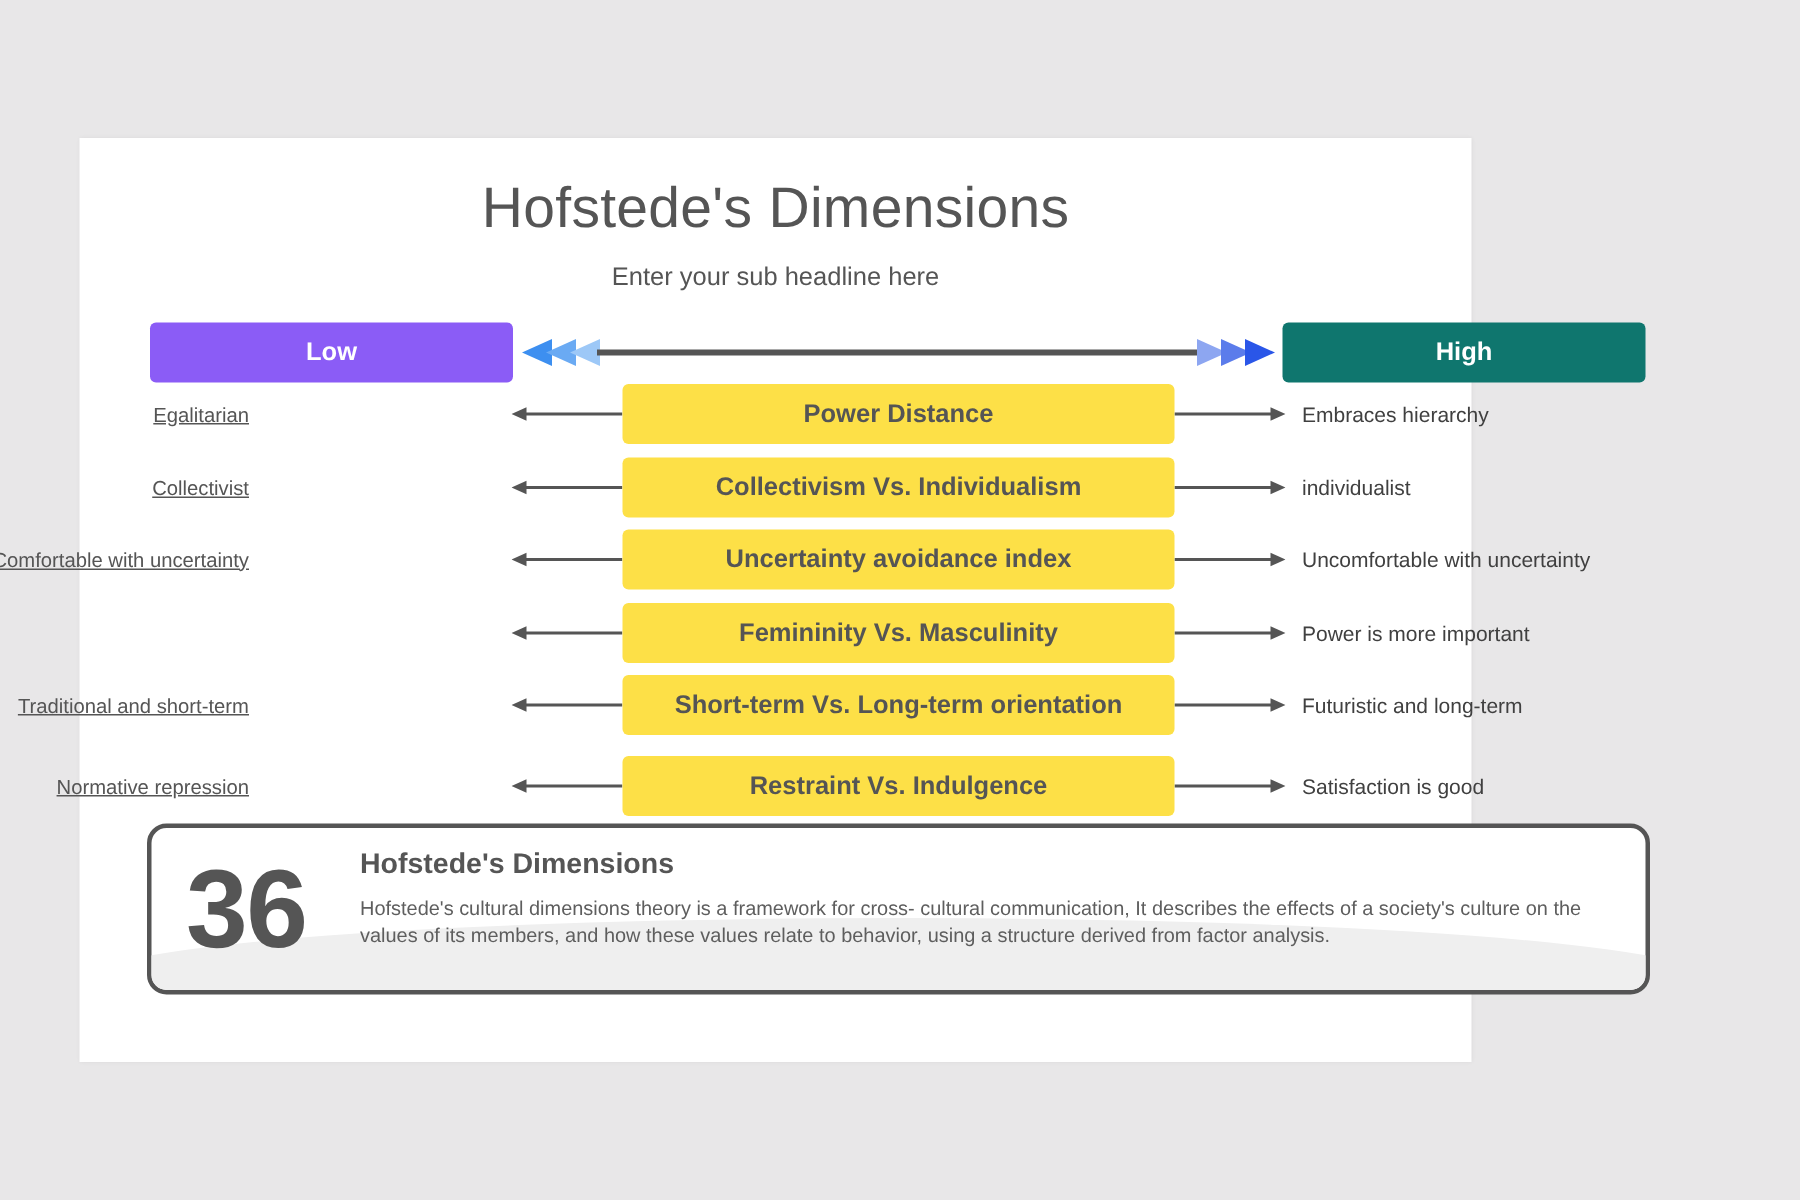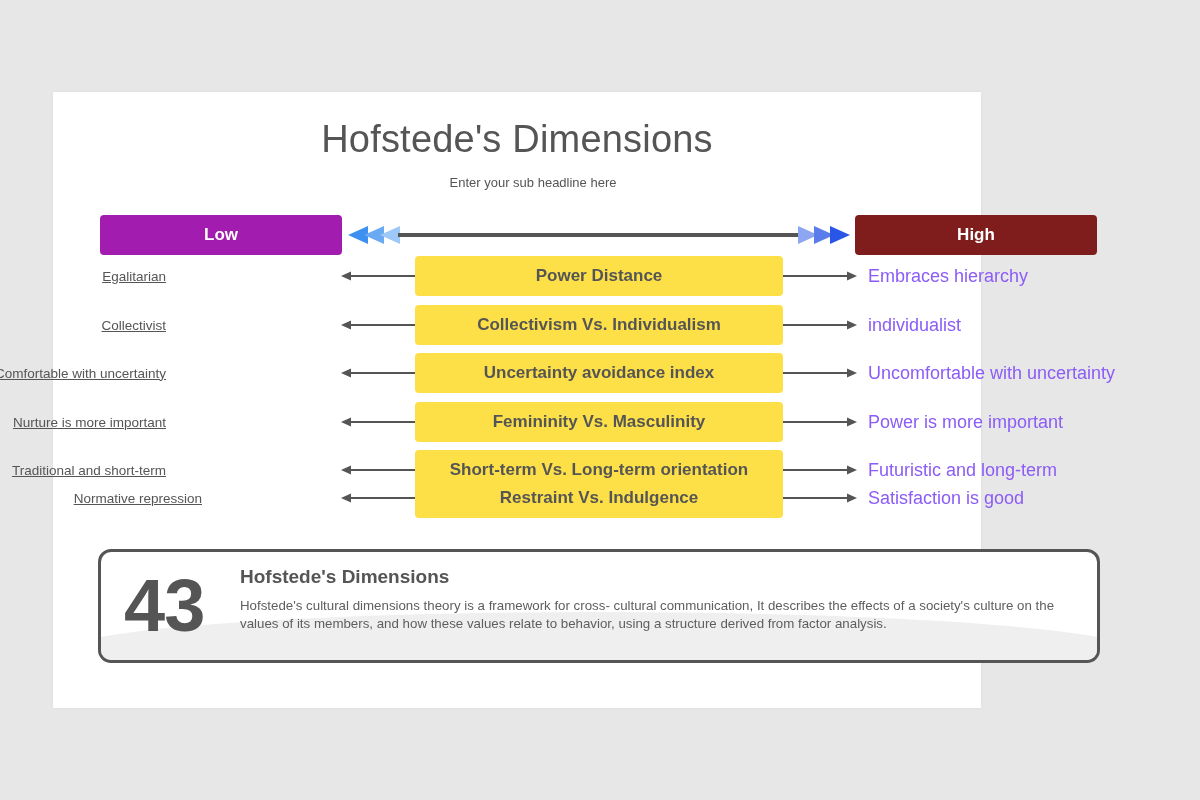--- a/index.html
+++ b/index.html
@@ -21,24 +21,24 @@
     position: absolute;
     left: 0; width: 100%;
     top: 26px;
     text-align: center;
     font-size: 38px;
     color: #555555;
     letter-spacing: 0.2px;
   }
   .subtitle {
     position: absolute;
-    left: 16px; width: 100%;
+    left: 0; width: 100%;
     top: 83px;
     text-align: center;
-    font-size: 13px;
+    font-size: 17px;
     color: #555555;
   }
   .pill {
     position: absolute;
     top: 123px;
     width: 242px; height: 40px;
     border-radius: 4px;
     color: #ffffff;
     font-weight: bold;
     font-size: 17px;
@@ -66,22 +66,22 @@
     font-size: 13.5px;
     color: #555555;
     white-space: nowrap;
     text-decoration: underline;
   }
   .row .right-text {
     position: absolute;
     left: 815px;
     top: 0; height: 40px;
     display: flex; align-items: center;
-    font-size: 18px;
-    color: #8b5cf6;
+    font-size: 14px;
+    color: #404040;
     white-space: nowrap;
   }
   .row .center-box {
     position: absolute;
     left: 362px; width: 368px;
     top: 0; height: 40px;
     background: #fde047;
     border-radius: 4px;
     display: flex; align-items: center; justify-content: center;
     font-weight: bold;
@@ -141,38 +141,38 @@
   }
 </style>
 </head>
 <body>
 
 <div class="slide">
 
   <div class="title">Hofstede's Dimensions</div>
   <div class="subtitle">Enter your sub headline here</div>
 
-  <div class="pill low" style="background:#a21caf;">
+  <div class="pill low" style="background:#8b5cf6;">
     <span>Low</span>
   </div>
 
   <svg class="axis" viewBox="0 0 502 24" width="502" height="24">
 
     <polygon points="0,12 20,3 20,21" fill="#3d8ff0"></polygon>
     <polygon points="16,12 36,3 36,21" fill="#6aaaf3"></polygon>
     <polygon points="32,12 52,3 52,21" fill="#9dc8f7"></polygon>
 
     <rect x="50" y="10" width="402" height="4" fill="#555555"></rect>
 
     <polygon points="450,3 470,12 450,21" fill="#8da6f1"></polygon>
     <polygon points="466,3 486,12 466,21" fill="#5b7ceb"></polygon>
     <polygon points="482,3 502,12 482,21" fill="#2a56e8"></polygon>
   </svg>
 
-  <div class="pill high" style="background:#7f1d1d;">
+  <div class="pill high" style="background:#0f766e;">
     <span>High</span>
   </div>
 
   <div class="row" style="top:164px;">
     <div class="left-text">Egalitarian</div>
     <svg class="arrow-left" viewBox="0 0 74 12">
         <rect x="8" y="5" width="66" height="2" fill="#555"></rect>
         <polygon points="0,6 10,1.5 10,10.5" fill="#555"></polygon>
       </svg>
     <div class="center-box">
@@ -211,21 +211,20 @@
         <span>Uncertainty avoidance index</span>
       </div>
     <svg class="arrow-right" viewBox="0 0 74 12">
         <rect x="0" y="5" width="66" height="2" fill="#555"></rect>
         <polygon points="74,6 64,1.5 64,10.5" fill="#555"></polygon>
       </svg>
     <div class="right-text">Uncomfortable with uncertainty</div>
   </div>
 
   <div class="row" style="top:310px;">
-    <div class="left-text">Nurture is more important</div>
     <svg class="arrow-left" viewBox="0 0 74 12">
         <rect x="8" y="5" width="66" height="2" fill="#555"></rect>
         <polygon points="0,6 10,1.5 10,10.5" fill="#555"></polygon>
       </svg>
     <div class="center-box">
         <span>Femininity Vs. Masculinity</span>
       </div>
     <svg class="arrow-right" viewBox="0 0 74 12">
         <rect x="0" y="5" width="66" height="2" fill="#555"></rect>
         <polygon points="74,6 64,1.5 64,10.5" fill="#555"></polygon>
@@ -242,36 +241,36 @@
     <div class="center-box">
         <span>Short-term Vs. Long-term orientation</span>
       </div>
     <svg class="arrow-right" viewBox="0 0 74 12">
         <rect x="0" y="5" width="66" height="2" fill="#555"></rect>
         <polygon points="74,6 64,1.5 64,10.5" fill="#555"></polygon>
       </svg>
     <div class="right-text">Futuristic and long-term</div>
   </div>
 
-  <div class="row" style="top:386px;padding-left:36px;">
+  <div class="row" style="top:412px;">
     <div class="left-text">Normative repression</div>
     <svg class="arrow-left" viewBox="0 0 74 12">
         <rect x="8" y="5" width="66" height="2" fill="#555"></rect>
         <polygon points="0,6 10,1.5 10,10.5" fill="#555"></polygon>
       </svg>
     <div class="center-box">
         <span>Restraint Vs. Indulgence</span>
       </div>
     <svg class="arrow-right" viewBox="0 0 74 12">
         <rect x="0" y="5" width="66" height="2" fill="#555"></rect>
         <polygon points="74,6 64,1.5 64,10.5" fill="#555"></polygon>
       </svg>
     <div class="right-text">Satisfaction is good</div>
   </div>
 
   <div class="info-box">
     <div class="wave"></div>
-    <div class="number">43</div>
+    <div class="number">36</div>
     <div class="heading">Hofstede's Dimensions</div>
     <div class="body">Hofstede's cultural dimensions theory is a framework for cross- cultural communication, It describes the effects of a society's culture on the values of its members, and how these values relate to behavior, using a structure derived from factor analysis.</div>
   </div>
 
 </div>
 
 </body></html>

